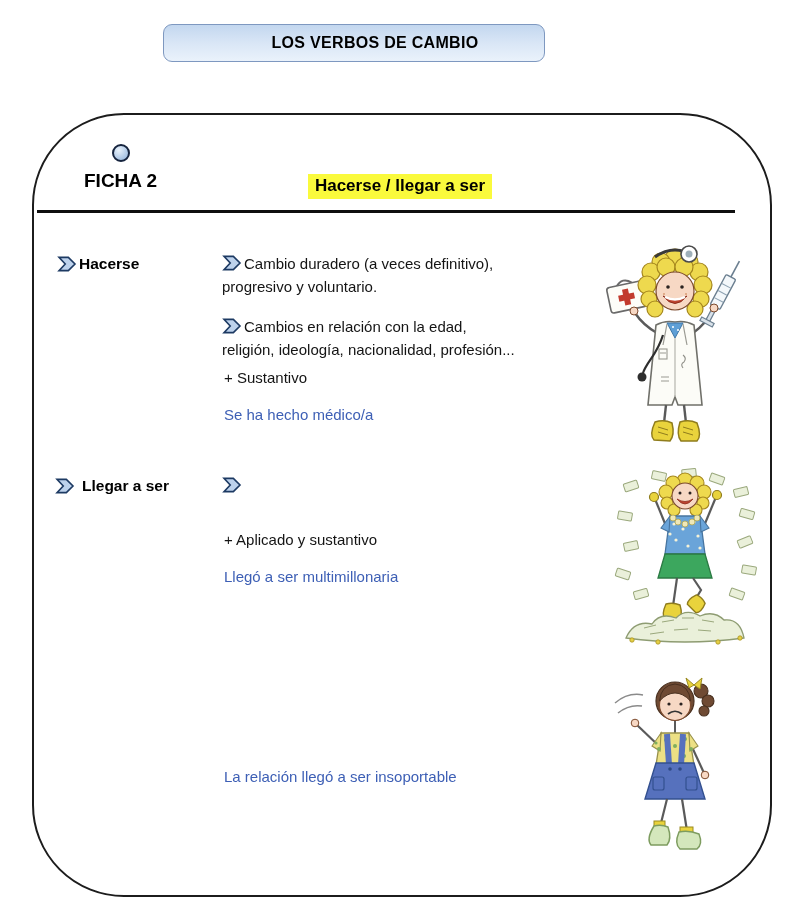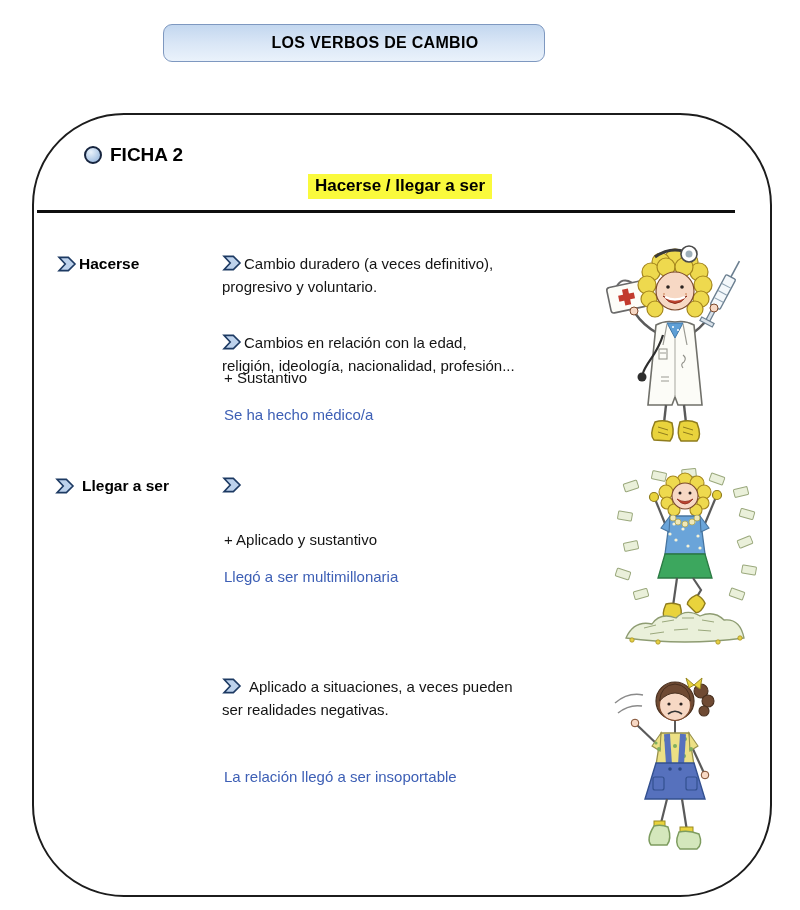--- a/index.html
+++ b/index.html
@@ -13,42 +13,42 @@
     box-sizing:border-box; border:1.5px solid #7e98c0; border-radius:9px;
     background:linear-gradient(180deg,#c3d7ef 0%,#d9e6f6 50%,#eaf2fb 100%);
     display:flex; align-items:center; justify-content:center;
     font-weight:bold; font-size:16px; letter-spacing:.3px; color:#000;padding-left:42px;
   }
   .card {
     position:absolute; left:32px; top:113px; width:740px; height:784px;
     box-sizing:border-box; border:2px solid #1c1c1c; border-radius:92px;
     background:#ffffff;
   }
-  .ficha { position:absolute; left:84px; top:144px; display:flex; align-items:center; gap:8px; }
+  .ficha { position:absolute; left:84px; top:144px; display:flex; align-items:center; gap:8px;flex-direction:column; }
   .ficha-circle {
     width:14px; height:14px; border-radius:50%; border:2px solid #16243e;
     background:radial-gradient(circle at 35% 30%, #e9f2fb, #a9c4e4 70%, #8fb0d8);
   }
   .ficha-label { font-size:19px; font-weight:bold; color:#000; }
   .subtitle-row { position:absolute; left:0; top:174px; width:800px; text-align:center; }
   .subtitle { display:inline-block; background:#FAFA3C; font-weight:bold; font-size:17px; padding:2px 7px 3px; color:#000; }
   .divider { position:absolute; left:37px; top:210px; width:698px; height:3px; background:#0f0f0f; }
 
   .term { position:absolute; display:flex; align-items:center; height:23px; font-weight:bold; font-size:15.5px; color:#000; }
   .term1 { left:57px; top:252px; }
   .term2 { left:55px; top:474px; }
 
   .bullet { position:absolute; width:360px; margin:0; font-size:15px; line-height:23px; }
   .btxt { white-space:pre-line;text-align:center; }
   .chev { vertical-align:-2px; }
   .chev.tight { margin-right:2px; }
   .chev.sp { margin-right:7px; }
   .term .chev { vertical-align:baseline; }
 
-  .b1 { left:222px; top:252px; } .b2 { left:222px; top:315px;margin-top:16px; }
+  .b1 { left:222px; top:252px; } .b2 { left:222px; top:315px; }
   .b3 { left:222px; top:474px; } .b4 { left:222px; top:675px; }
   .pattern { position:absolute; font-size:15px; line-height:23px; }
   .p1 { left:224px; top:366px; } .p2 { left:224px; top:528px; }
   .example { position:absolute; font-size:15px; line-height:23px; color:#3D5FB5; }
   .x1 { left:224px; top:403px; } .x2 { left:224px; top:565px; } .x3 { left:224px; top:765px; }
 
   .illus { position:absolute; }
   .il1 { left:603px; top:237px; }
   .il2 { left:610px; top:466px; }
   .il3 { left:612px; top:663px; }
@@ -248,24 +248,20 @@
         <path d="M88,164 l13,1"></path>
     </g>
     <g fill="#e3cf46" stroke="#a8921f" stroke-width="0.8">
       <circle cx="22" cy="174" r="2.2"></circle>
         <circle cx="130" cy="172" r="2.2"></circle>
       <circle cx="48" cy="176" r="2.2"></circle>
         <circle cx="108" cy="176" r="2.2"></circle>
     </g>
   </svg>
 
-  <p class="bullet b4"><svg class="chev sp" width="20" height="16" viewBox="0 0 21 18">
-        <polygon points="1.5,1.5 12,1.5 19.5,9 12,16.5 1.5,16.5 8.5,9" fill="#BDD2EC" stroke="#1D3A63" stroke-width="1.8"></polygon>
-      </svg><span class="btxt">Aplicado a situaciones, a veces pueden
-ser realidades negativas.</span></p>
 
   <div class="example x3">La relación llegó a ser insoportable</div>
 
   <svg class="illus il3" width="135" height="198" viewBox="0 0 135 198">
     <path d="M6,50 q11,-9 24,-7" fill="none" stroke="#8a8a8a" stroke-width="1.5"></path>
     <path d="M3,40 q13,-11 28,-8" fill="none" stroke="#8a8a8a" stroke-width="1.5"></path>
     <line x1="48" y1="84" x2="25" y2="62" stroke="#5a5a5a" stroke-width="2.2"></line>
     <circle cx="23" cy="60" r="3.8" fill="#f7d8c4" stroke="#7c4a2d" stroke-width="1"></circle>
     <line x1="80" y1="84" x2="92" y2="110" stroke="#5a5a5a" stroke-width="2.2"></line>
     <circle cx="93" cy="112" r="3.8" fill="#f7d8c4" stroke="#7c4a2d" stroke-width="1"></circle>

